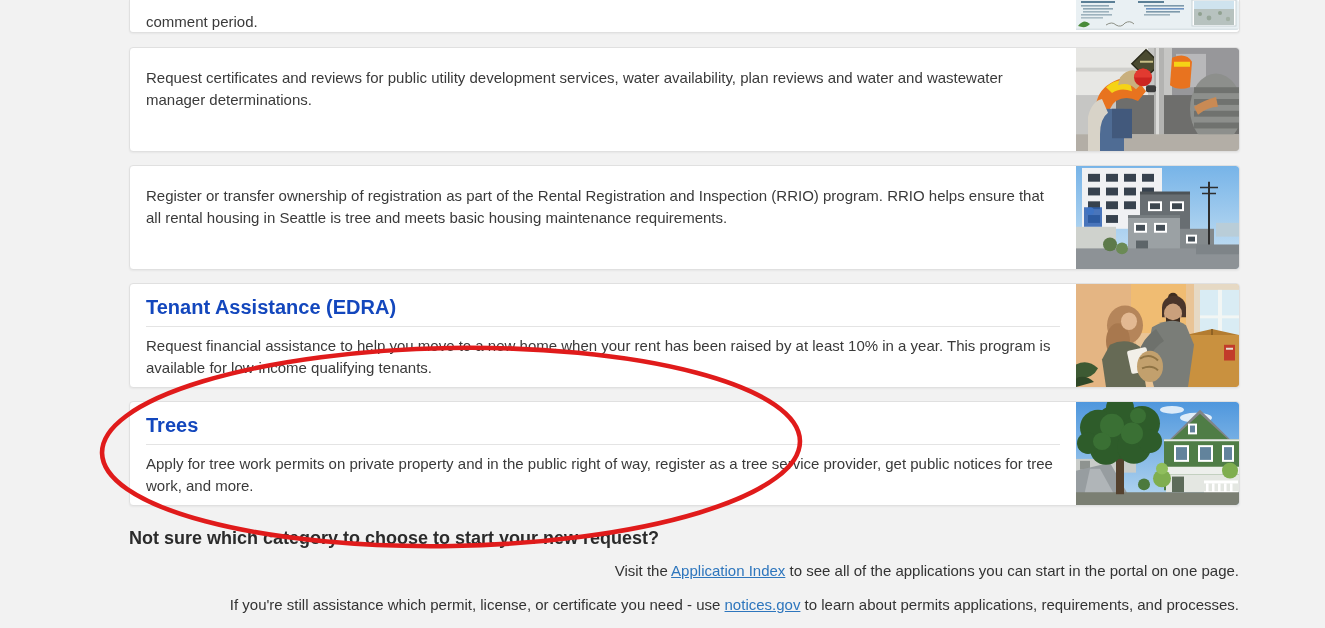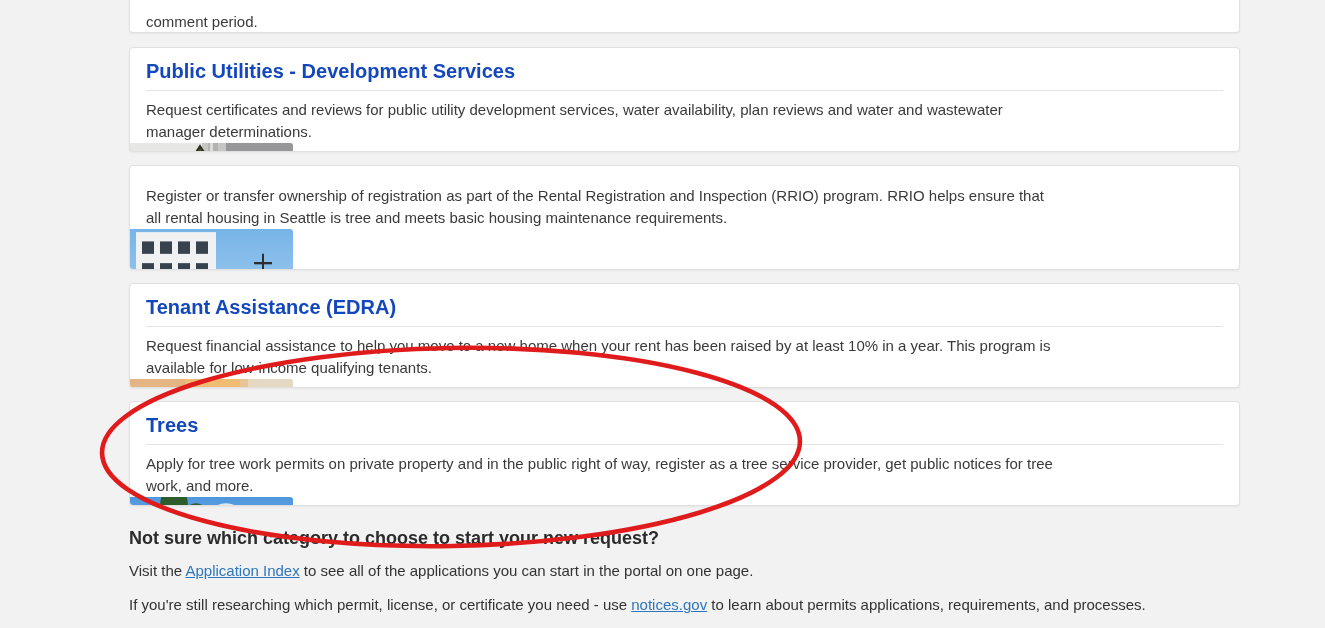--- a/index.html
+++ b/index.html
@@ -6,21 +6,21 @@
   body{
     width:1325px;height:628px;position:relative;overflow:hidden;
     background:#f2f2f2;
     font-family:"Liberation Sans","DejaVu Sans",sans-serif;
     color:#333;
   }
   .content{position:absolute;left:129px;top:0;width:1111px;}
   .card{
     background:#fff;border:1px solid #e0e0e0;border-radius:4px;
     box-shadow:0 1px 2px rgba(0,0,0,0.05);
-    display:flex;flex-direction:column;align-items:stretch;
+    display:flex;align-items:stretch;
     height:105px;margin-bottom:13px;position:relative;box-sizing:border-box;
     overflow:hidden;
   }
   .card-partial{
     height:33px;margin-bottom:14px;border-top:none;
     border-radius:0 0 4px 4px;overflow:hidden;
   }
   .card-text{flex:1 1 auto;padding:11px 16px 0 16px;min-width:0;}
   .card-title{
     margin:0;padding:0 0 7px 0;
@@ -36,21 +36,21 @@
   .card-img{
     flex:0 0 163px;width:163px;position:relative;overflow:hidden;
     border-radius:0 3px 3px 0;
   }
   .card-img svg{display:block;width:163px;height:100%;}
   .partial-img{height:30px;align-self:flex-start;}
   .footer{position:absolute;left:129px;top:528px;width:1110px;}
   .footer h3{
     margin:0 0 13px 0;font-size:18px;font-weight:bold;color:#2b2b2b;line-height:21px;
   }
-  .footer p{margin:0 0 16px 0;font-size:15px;line-height:18px;color:#333;}
+  .footer p{margin:0 0 16px 0;font-size:15px;line-height:18px;color:#333;text-align:right;}
   .footer a{color:#2e76bd;text-decoration:underline;cursor:pointer;}
   .annotation-overlay{
     position:absolute;left:95px;top:340px;width:712px;height:216px;
     pointer-events:none;z-index:50;
   }
 </style>
 </head>
 <body>
 
 <div class="content">
@@ -82,21 +82,20 @@
           <circle cx="152" cy="19" r="2.2" fill="#a2b0a4"></circle>
         <path d="M2 26 Q8 18 14 24 Q10 29 2 26 Z" fill="#4a8b3a"></path>
         <path d="M30 25 q6 -4 10 0 q5 3 9 -2 q5 -3 9 1" stroke="#8c8f85" stroke-width="1" fill="none"></path>
         <rect x="0" y="28.5" width="163" height="1.5" fill="#d9e2e6"></rect>
       </svg>
     </div>
   </div>
 
   <div class="card">
     <div class="card-text">
-      <a class="card-title">Public Utilities - Development Services</a>
       <p class="card-desc">Request certificates and reviews for public utility development services, water availability, plan reviews and water and wastewater manager determinations.</p>
     </div>
     <div class="card-img">
       <svg viewBox="0 0 163 105" preserveAspectRatio="none">
         <rect width="163" height="105" fill="#c6c6c4"></rect>
         <rect x="0" y="0" width="72" height="48" fill="#e7e7e4"></rect>
         <rect x="0" y="20" width="72" height="4" fill="#cfcfcc"></rect>
         <rect x="96" y="0" width="67" height="58" fill="#97979a"></rect>
         <rect x="100" y="6" width="30" height="34" fill="#b8b8ba"></rect>
         <rect x="40" y="48" width="123" height="40" fill="#6e6e6c"></rect>
@@ -296,18 +295,18 @@
         <circle cx="68" cy="84" r="6" fill="#4c7a3c"></circle>
       </svg>
     </div>
   </div>
 
 </div>
 
 <div class="footer">
   <h3>Not sure which category to choose to start your new request?</h3>
   <p><span>Visit the </span><a>Application Index</a><span> to see all of the applications you can start in the portal on one page.</span></p>
-  <p><span>If you're still researching which permit, license, or certificate you need - use </span><a>notices.gov</a><span> to learn about permits applications, requirements, and processes.</span></p>
+  <p><span>If you're still assistance which permit, license, or certificate you need - use </span><a>notices.gov</a><span> to learn about permits applications, requirements, and processes.</span></p>
 </div>
 
 <svg class="annotation-overlay" viewBox="0 0 712 216">
   <ellipse cx="356" cy="107" rx="349" ry="99" fill="none" stroke="#e01b1b" stroke-width="4.6" stroke-linecap="round" transform="rotate(-1 356 107)"></ellipse>
 </svg>
 
 </body></html>

